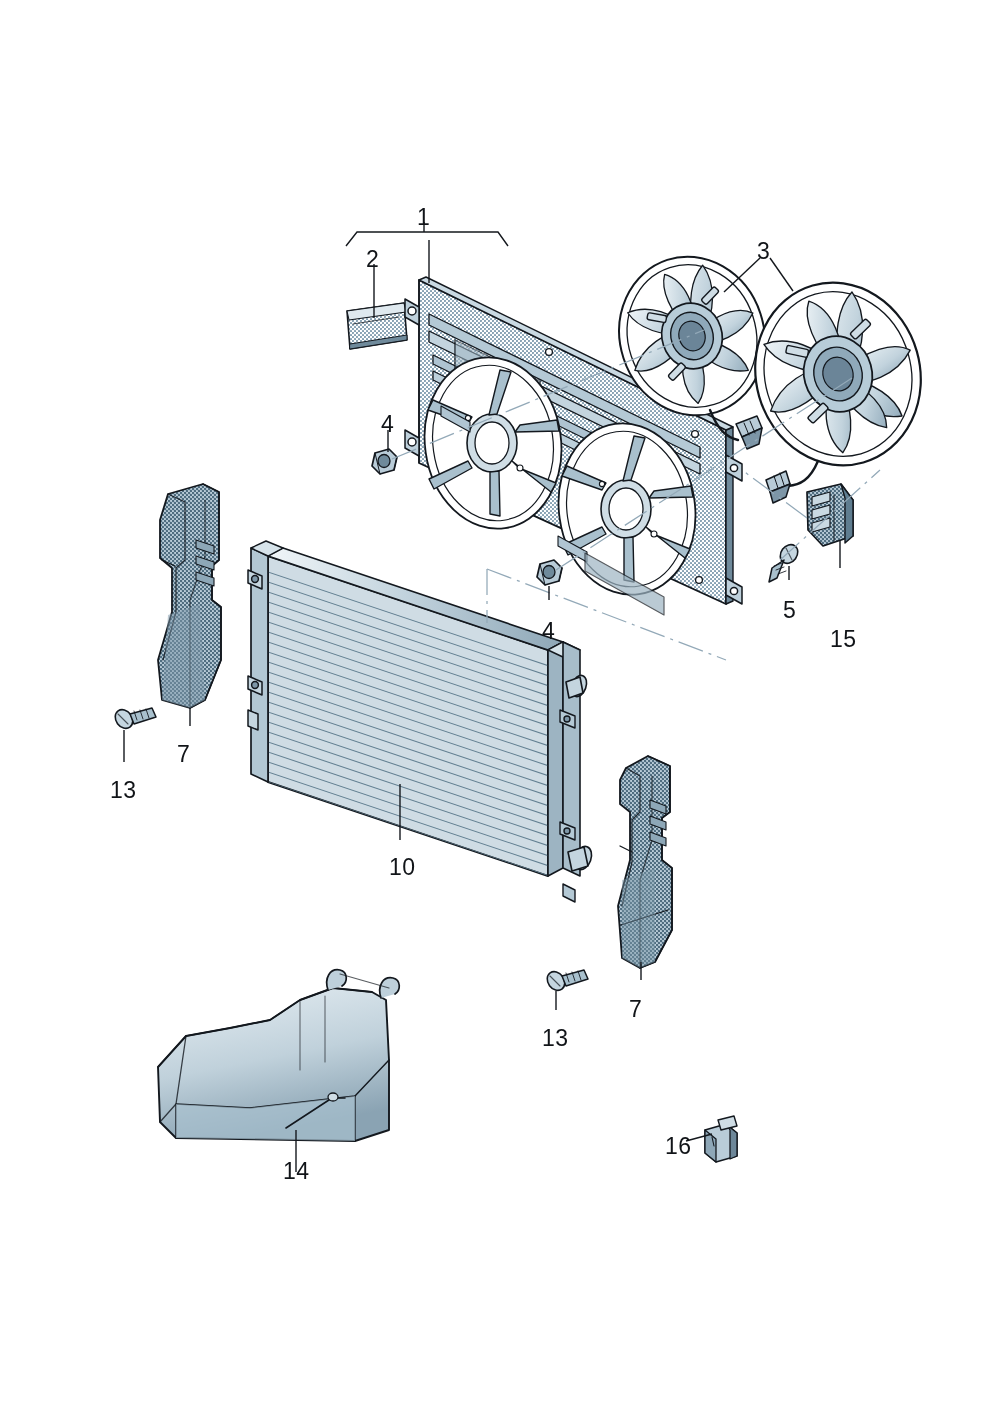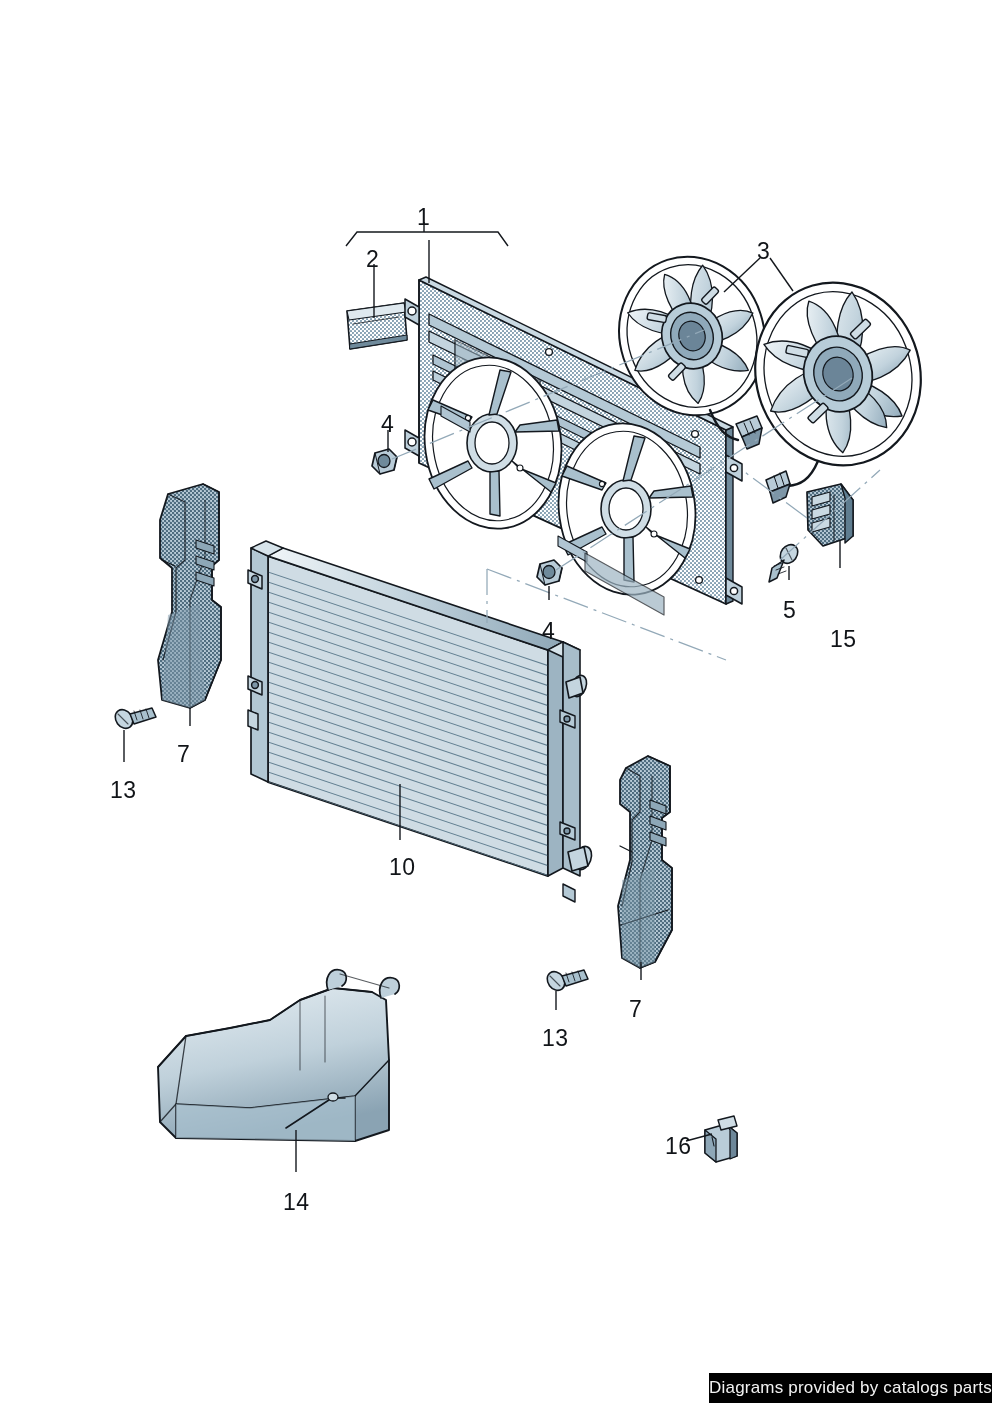--- a/index.html
+++ b/index.html
@@ -445,21 +445,18 @@
   <div class="callout-num" style="left:366px;top:246px;">2</div>
   <div class="callout-num" style="left:757px;top:238px;">3</div>
   <div class="callout-num" style="left:381px;top:411px;">4</div>
   <div class="callout-num" style="left:542px;top:618px;">4</div>
   <div class="callout-num" style="left:783px;top:597px;">5</div>
   <div class="callout-num" style="left:389px;top:854px;">10</div>
   <div class="callout-num" style="left:629px;top:996px;">7</div>
   <div class="callout-num" style="left:177px;top:741px;">7</div>
   <div class="callout-num" style="left:110px;top:777px;">13</div>
   <div class="callout-num" style="left:542px;top:1025px;">13</div>
-  <div class="callout-num" style="left:283px;top:1189px;">14</div>
+  <div class="callout-num" style="left:283px;top:1158px;">14</div>
   <div class="callout-num" style="left:830px;top:583px;margin-top:43px;">15</div>
   <div class="callout-num" style="left:657px;top:1133px;margin-left:8px;">16</div>
 
-  <div id="watermark-band" style="left: 709px; top: 1373px; width: 283px; height: 30px; background: rgb(0, 0, 0);">
-    <span id="watermark-text" style="color: rgb(242, 242, 242);">Diagrams provided by catalogs parts</span>
-  </div>
 
 </div>
 
 </body></html>

